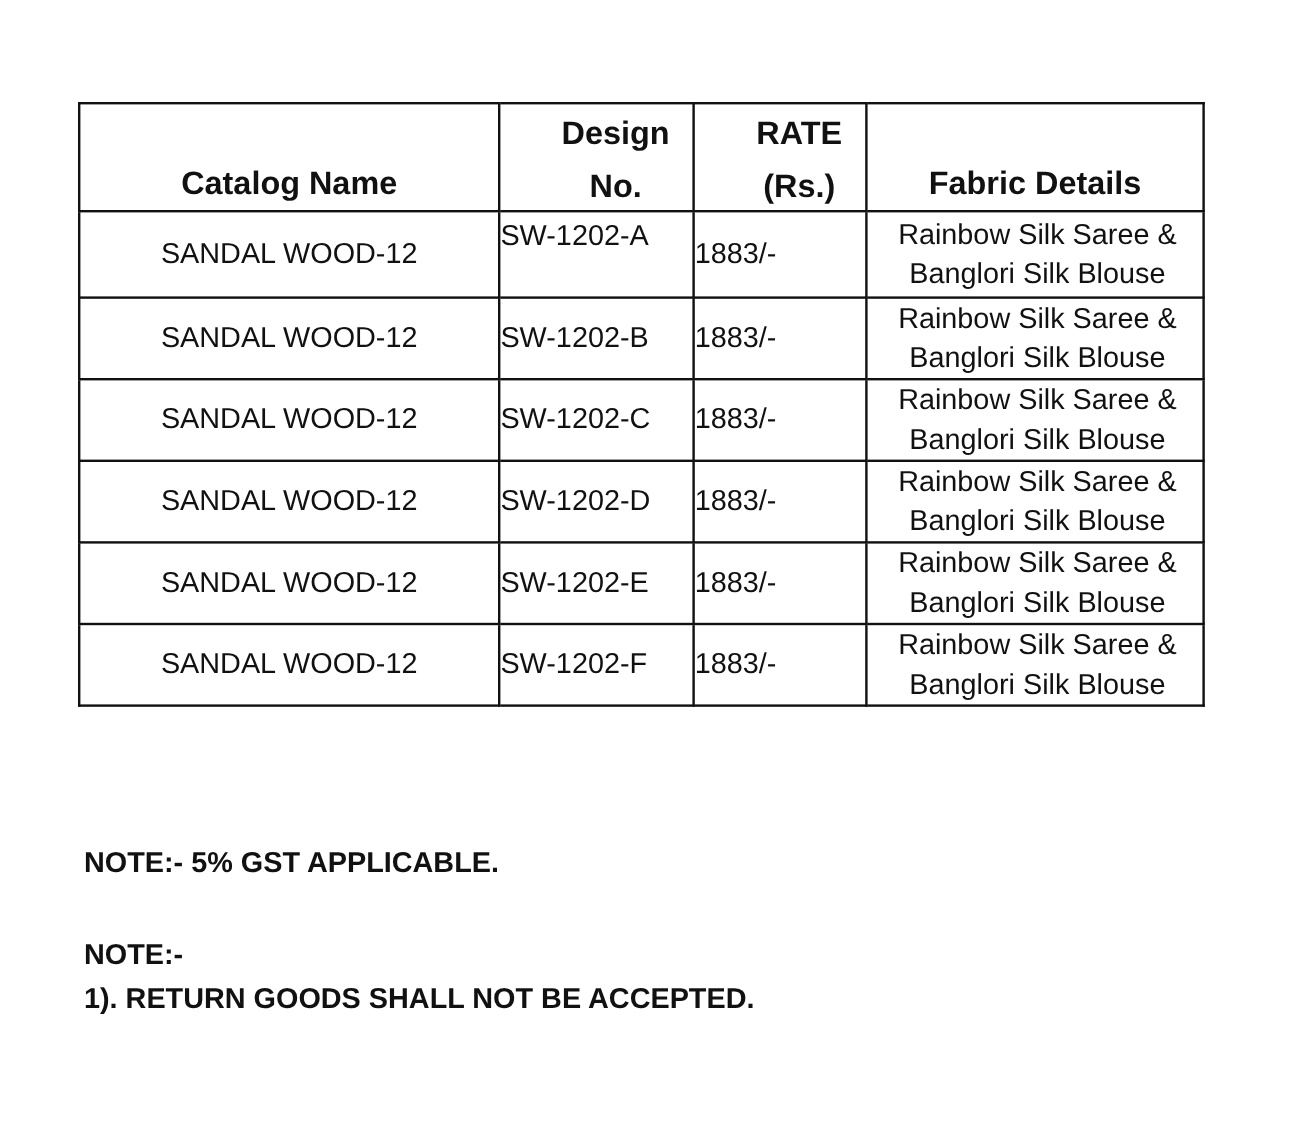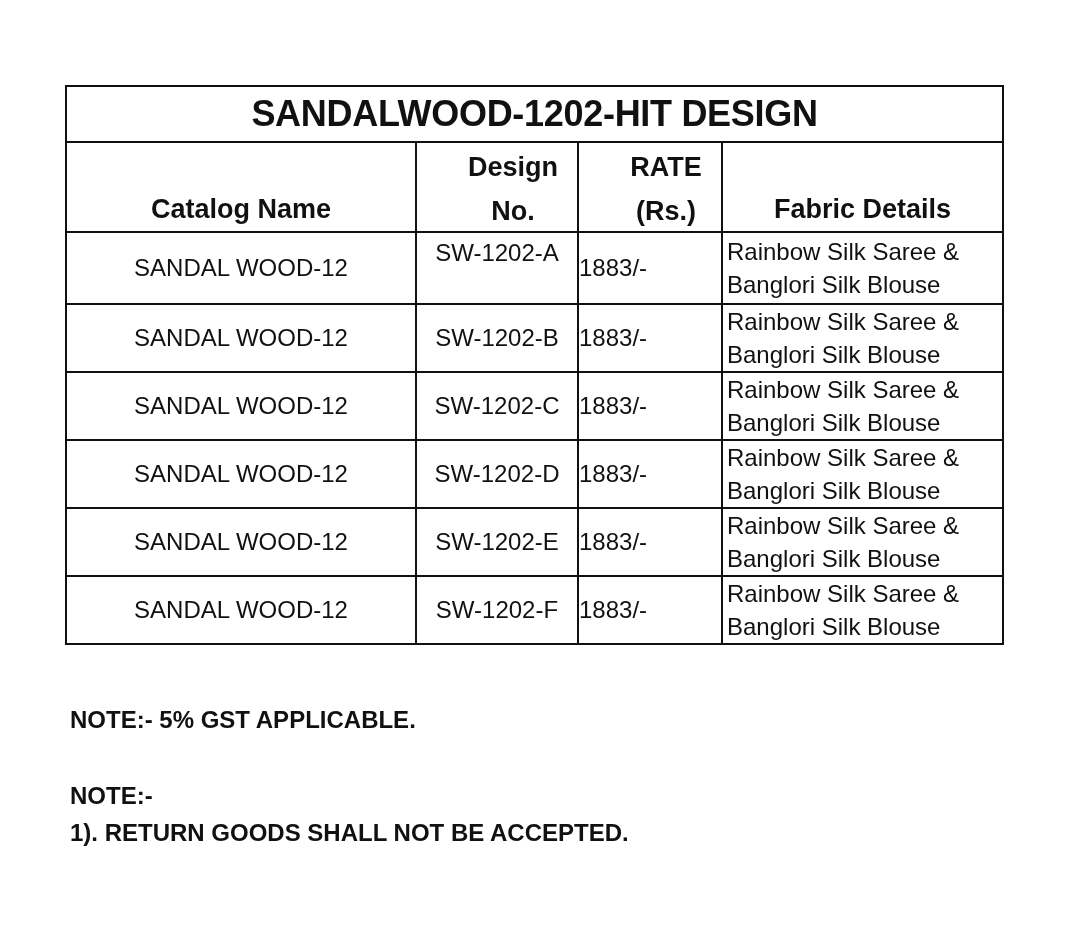--- a/index.html
+++ b/index.html
@@ -12,44 +12,41 @@
   td, th { border: 2.5px solid #111; padding: 0; }
   .title-cell {
     height: 54px; text-align: center; vertical-align: middle;
     font-weight: bold; font-size: 36px; letter-spacing: -0.3px;
   }
   .hdr { height: 88px; font-weight: bold; font-size: 27px; text-align: center; position: relative; }
   .hdr .bottom { position: absolute; left: 0; right: 0; bottom: 6px; }
   .hdr .two { position: absolute; left: 0; right: 0; top: 2px; line-height: 44px; margin-left: 32px; }
   .row td { height: 64px; font-size: 24px; }
   .c-name { text-align: center; vertical-align: middle; margin-top: 20px; }
-  .c-design { text-align: center; vertical-align: middle; }
+  .c-design { text-align: left; vertical-align: middle; }
   .c-design.top { vertical-align: top; padding-top: 6px; }
   .c-rate { text-align: left; vertical-align: middle; }
-  .c-fabric { text-align: left; vertical-align: middle; padding-left: 4px; font-size: 22px; line-height: 33px; }
+  .c-fabric { text-align: center; vertical-align: middle; padding-left: 4px; font-size: 22px; line-height: 33px; }
   .notes { position: absolute; left: 70px; font-weight: bold; font-size: 24px; }
   .note1 { top: 706px; }
   .note2 { top: 782px; }
   .note3 { top: 819px; }
 </style>
 </head>
 <body>
 
 <div class="sheet">
   <table>
     <colgroup>
       <col style="width:350px">
       <col style="width:162px">
       <col style="width:144px">
       <col style="width:281px">
     </colgroup>
     <tbody>
-        <tr>
-      <td colspan="4" class="title-cell">SANDALWOOD-1202-HIT DESIGN</td>
-    </tr>
     <tr>
       <th class="hdr">
         <div class="bottom">Catalog Name</div>
       </th>
       <th class="hdr">
         <div class="two">
           <div>Design</div>
           <div>No.</div>
         </div>
       </th>

